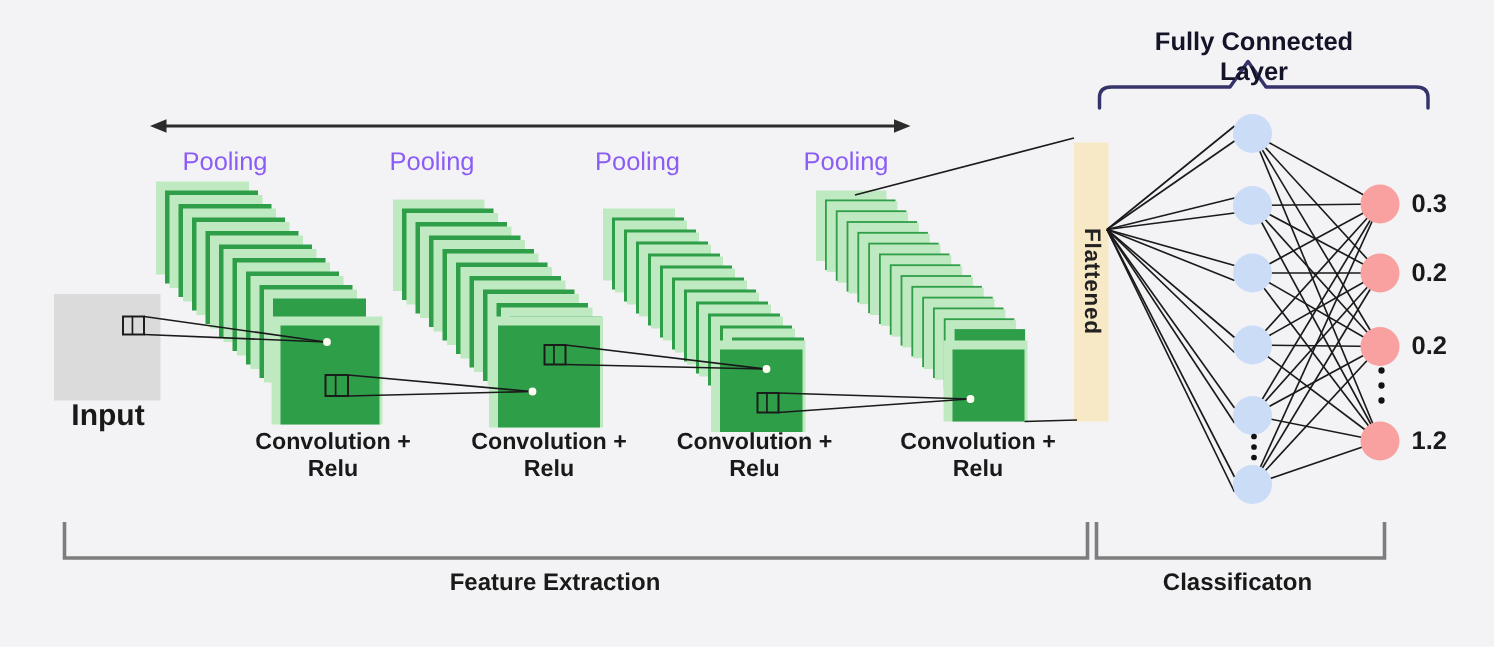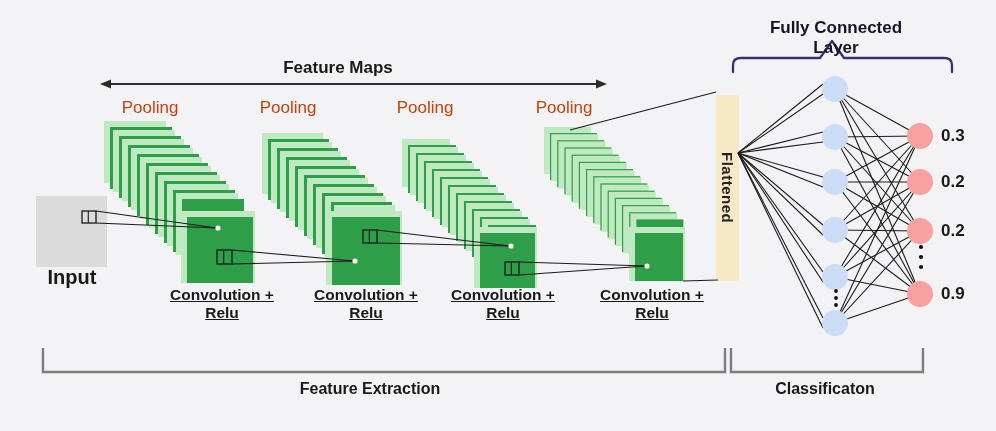--- a/index.html
+++ b/index.html
@@ -11,23 +11,23 @@
     color:#191919;
     overflow:hidden;
   }
   #diagram-svg{position:absolute;left:0;top:0;z-index:1;}
   .txt{position:absolute;z-index:2;}
   .center{text-align:center;}
   .bold{font-weight:700;}
 
   .feature-maps{left:258px;top:58px;width:160px;font-size:17px;}
   .fc-label{left:746px;top:18px;width:180px;font-size:17px;color:#141428;}
-  .pooling{top:98px;width:100px;font-size:17px;color:#c2410c;}
+  .pooling{top:98px;width:100px;font-size:17px;color:#8b5cf6;}
   .pool-0{left:100px}.pool-1{left:238px}.pool-2{left:375px}.pool-3{left:514px}
-  .conv{top:286px;width:132px;font-size:15.5px;line-height:17.5px;text-decoration:underline;}
+  .conv{top:286px;width:132px;font-size:15.5px;line-height:17.5px;}
   .conv-0{left:156px}.conv-1{left:300px}.conv-2{left:437px}.conv-3{left:586px}
   .input-label{left:22px;top:268px;width:100px;font-size:20px;line-height:19px;}
   .out-val{left:941px;width:50px;font-size:17px;}
   .bottom-label{top:380px;font-size:16px;}
   .feat-extract{left:270px;width:200px;text-align:center;}
   .classif{left:730px;width:190px;}
 
   .flatten-bar{
     position:absolute;z-index:2;
     left:716px;top:95px;width:23px;height:186px;
@@ -223,21 +223,20 @@
       <circle cx="920" cy="231" r="13" fill="#f9a0a0"></circle>
       <circle cx="920" cy="294" r="13" fill="#f9a0a0"></circle>
       <circle cx="836" cy="291" r="1.9" fill="#111"></circle>
       <circle cx="836" cy="298" r="1.9" fill="#111"></circle>
       <circle cx="836" cy="305" r="1.9" fill="#111"></circle>
       <circle cx="921" cy="247" r="2.1" fill="#111"></circle>
       <circle cx="921" cy="257" r="2.1" fill="#111"></circle>
       <circle cx="921" cy="267" r="2.1" fill="#111"></circle>
     </svg>
 
-  <div class="txt center bold feature-maps">Feature Maps</div>
 
   <div class="txt center bold fc-label">Fully Connected Layer</div>
 
   <div class="txt center pooling pool-0">Pooling</div>
   <div class="txt center pooling pool-1">Pooling</div>
   <div class="txt center pooling pool-2">Pooling</div>
   <div class="txt center pooling pool-3">Pooling</div>
 
   <div class="txt center bold conv conv-0">
     <div>Convolution +</div>
@@ -260,17 +259,17 @@
     <div>Input</div>
   </div>
 
   <div class="flatten-bar">
     <span>Flattened</span>
   </div>
 
   <div class="txt bold out-val" style="top:126px">0.3</div>
   <div class="txt bold out-val" style="top:172px">0.2</div>
   <div class="txt bold out-val" style="top:221px">0.2</div>
-  <div class="txt bold out-val" style="top:284px">0.9</div>
+  <div class="txt bold out-val" style="top:284px">1.2</div>
 
   <div class="txt center bold bottom-label feat-extract">Feature Extraction</div>
   <div class="txt center bold bottom-label classif">Classificaton</div>
 </div>
 
 </body></html>

